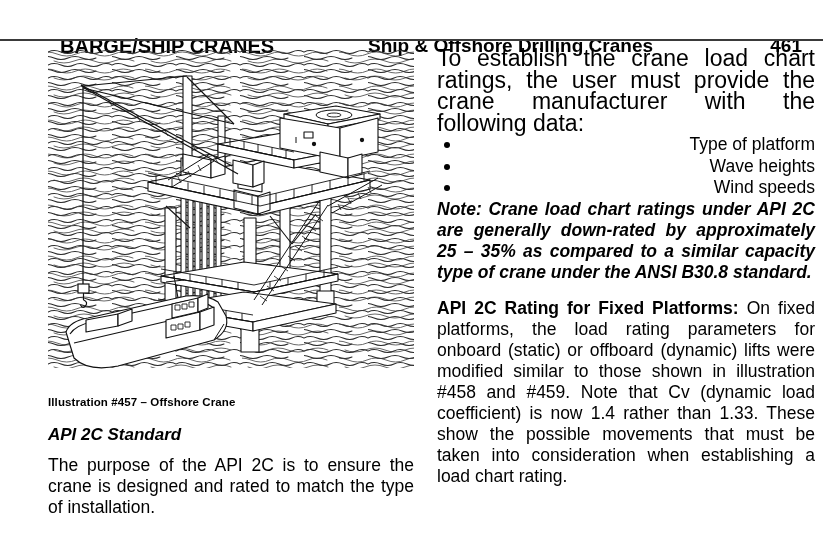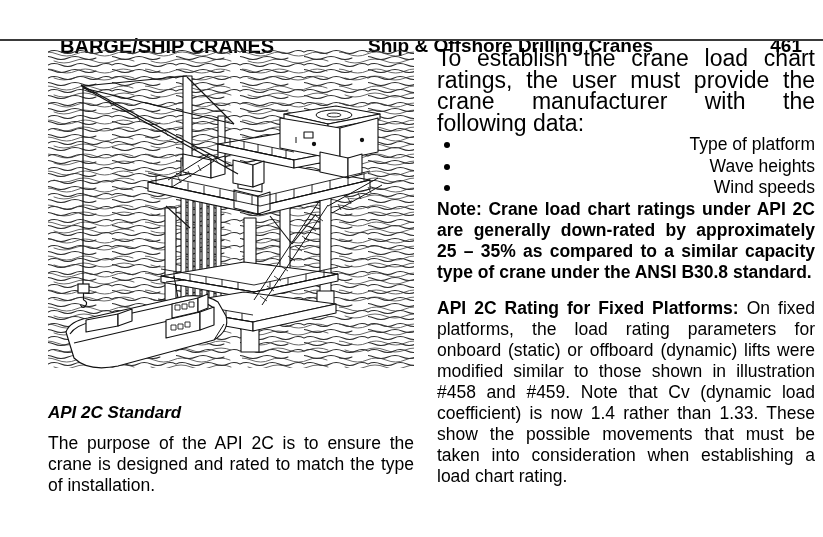--- a/index.html
+++ b/index.html
@@ -64,21 +64,21 @@
   }
   p.body{
     font-size:17.5px;
     line-height:21px;
     text-align:justify;
     margin:0;
     hyphens:none;
   }
   .note{
     font-size:17.5px;line-height:21px;text-align:justify;
-    font-weight:bold;margin:0;
+    font-weight:bold;font-style:italic;margin:0;
   }
   .rt-intro{margin:0;font-size:23px;line-height:21.5px;text-align:justify;}
 
   ul.bullets{
     list-style:none;margin:0;padding:0;
   }
   ul.bullets li{
     font-size:17.5px;line-height:21.5px;
     position:relative;padding-left:30px;
     text-align:right;
@@ -366,20 +366,21 @@
           </g>
 
           <line x1="130" y1="250" x2="126" y2="228" stroke-width="1.1"></line>
           <line x1="118" y1="234" x2="136" y2="232" stroke-width="1.1"></line>
 
           <path d="M166 292 L176 276" fill="none" stroke-width="1"></path>
         </g>
       </svg>
     </div>
 
+    <div class="caption">Illustration #457 – Offshore Crane</div>
 
     <div class="sec-head">API 2C Standard</div>
 
     <p class="body">The purpose of the API 2C is to ensure the crane is designed and rated to match the type of installation.</p>
   </div>
 
   <div class="col-right">
 
     <p class="rt-intro">To establish the crane load chart ratings, the user must provide the crane manufacturer with the following data:</p>
 

